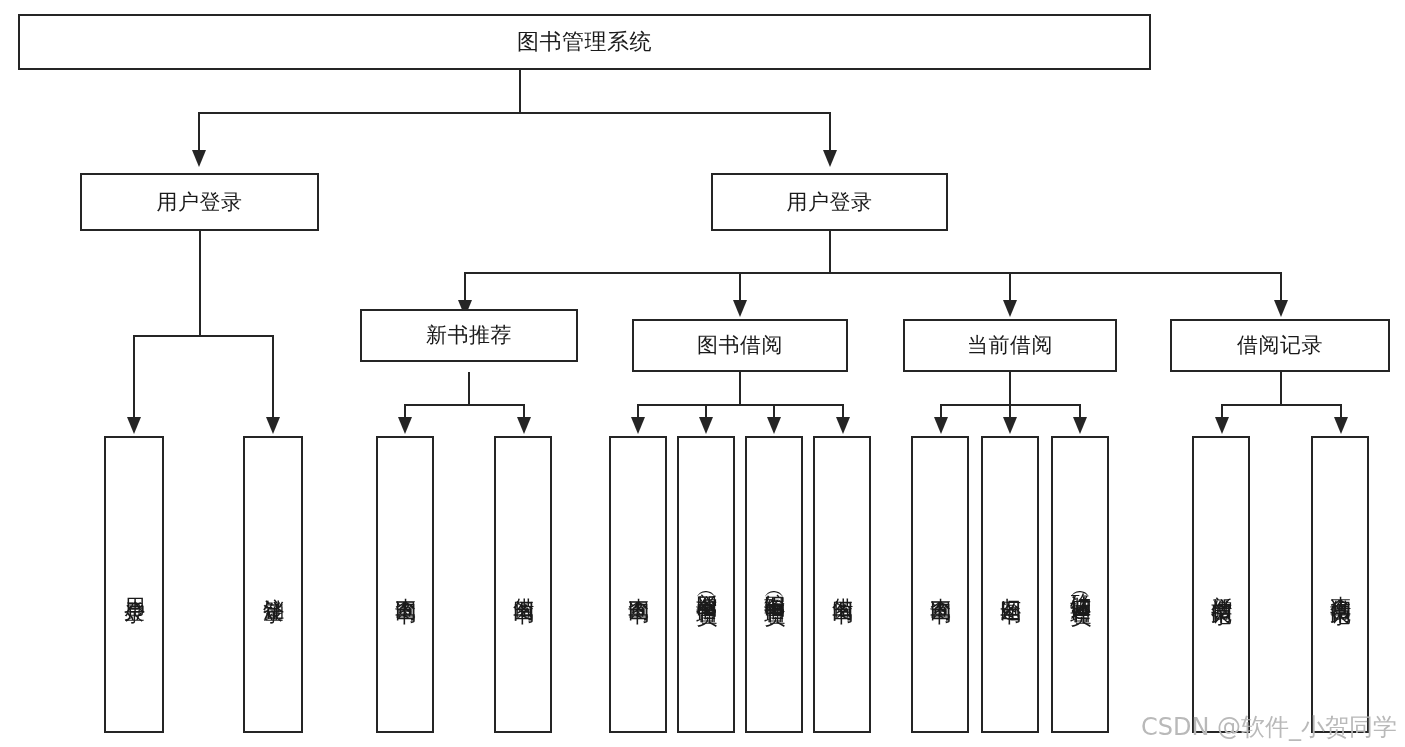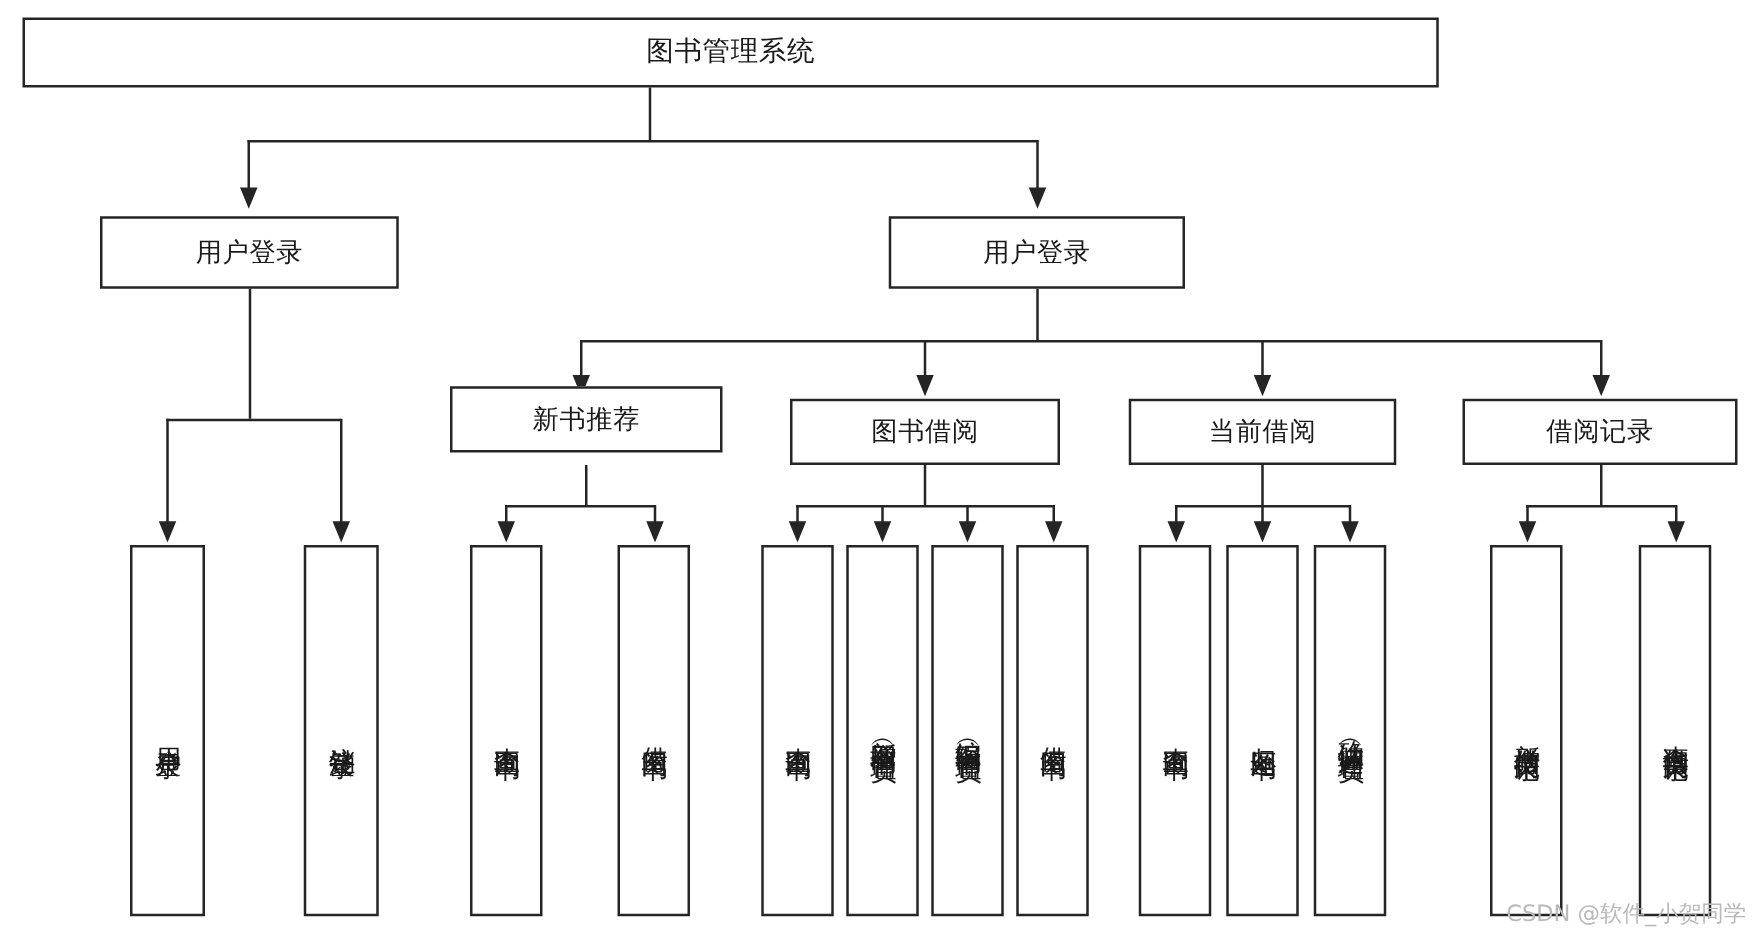--- a/index.html
+++ b/index.html
@@ -67,21 +67,21 @@
     height: 0;
     border-left: 7px solid transparent;
     border-right: 7px solid transparent;
     border-top: 17px solid #252525;
   }
   
   #watermark {
     position: absolute;
     right: 8px;
     bottom: 4px;
-    font-size: 18px;
+    font-size: 24px;
     color: #b9b9b9;
     font-family: "DejaVu Sans", "Liberation Sans", sans-serif;
     white-space: nowrap;
     pointer-events: none;
   }
 </style>
 </head>
 <body>
 
 <div id="canvas">

